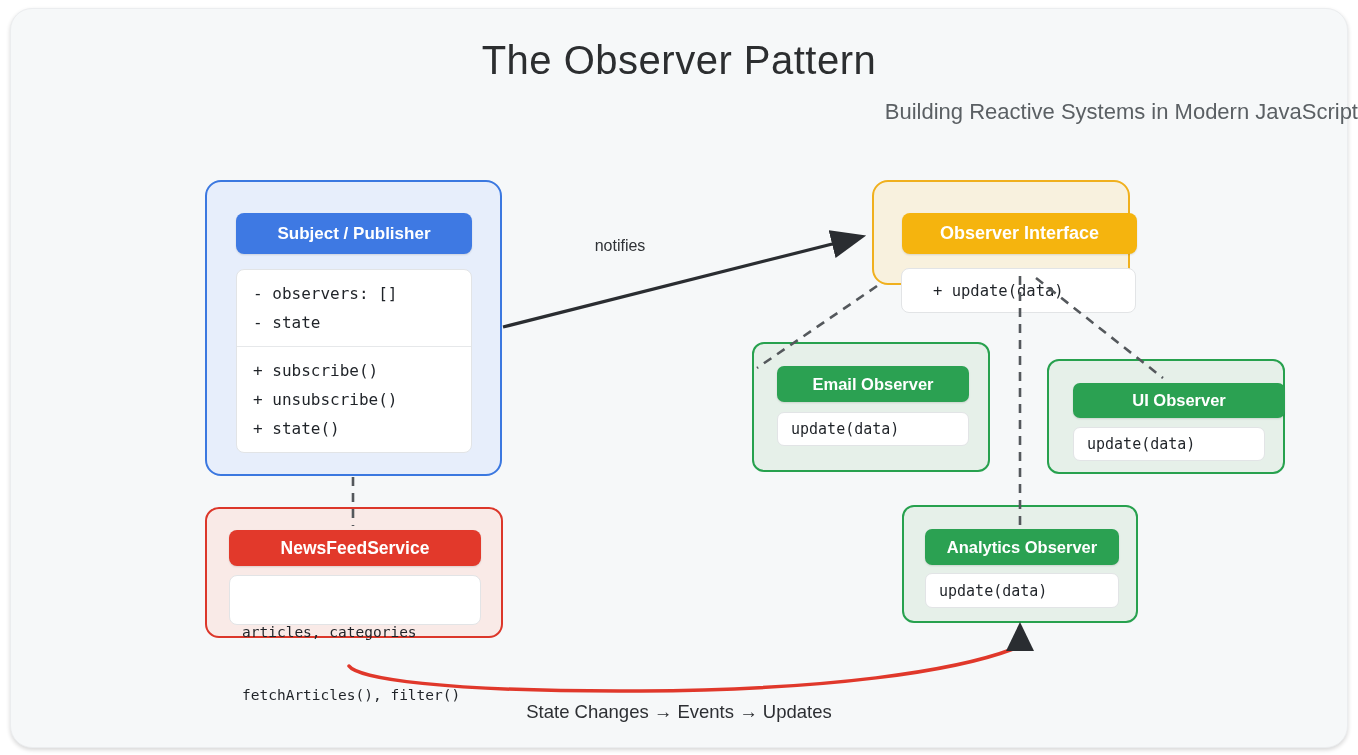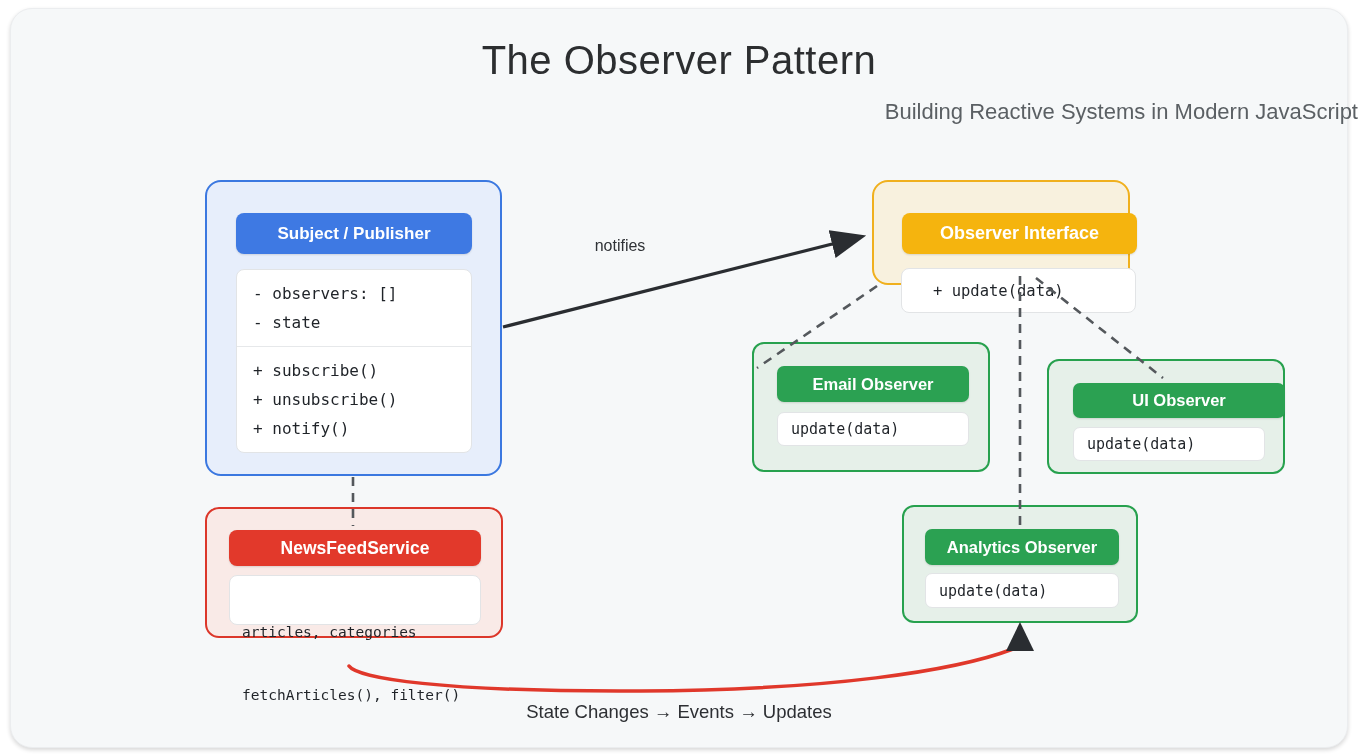--- a/index.html
+++ b/index.html
@@ -93,21 +93,21 @@
 <div class="uml subject">
   <div class="pill">Subject / Publisher</div>
   <div class="members whitebox">
     <div class="section">
       <div class="mline">- observers: []</div>
       <div class="mline">- state</div>
     </div>
     <div class="section">
       <div class="mline">+ subscribe()</div>
       <div class="mline">+ unsubscribe()</div>
-      <div class="mline">+ notify()</div>
+      <div class="mline">+ state()</div>
     </div>
   </div>
 </div>
 
 <div class="uml ointerface">
   <div class="pill">Observer Interface</div>
 </div>
 <div class="whitebox oi-method">+ update(data)</div>
 
 <div class="uml gbox email">

